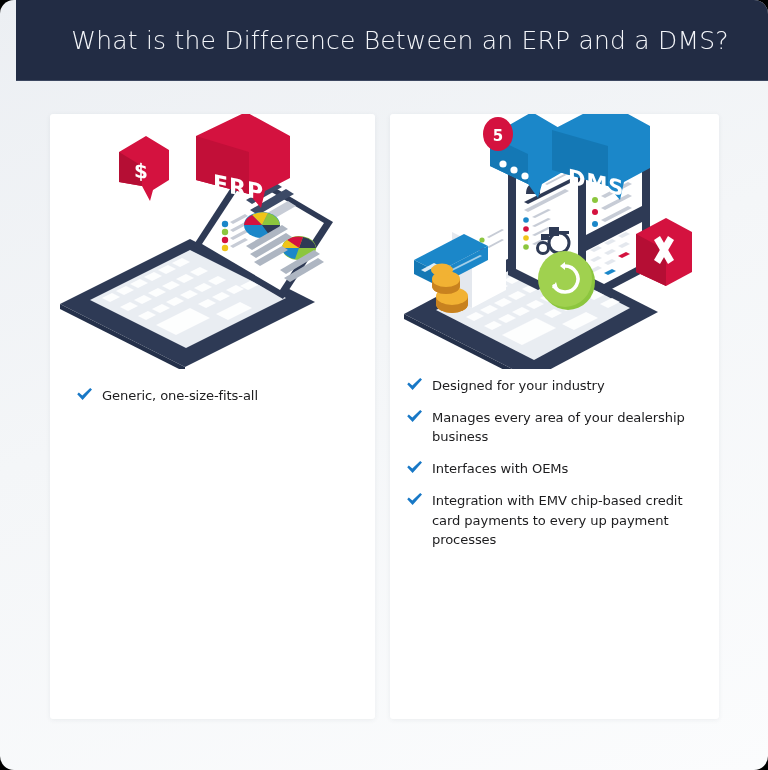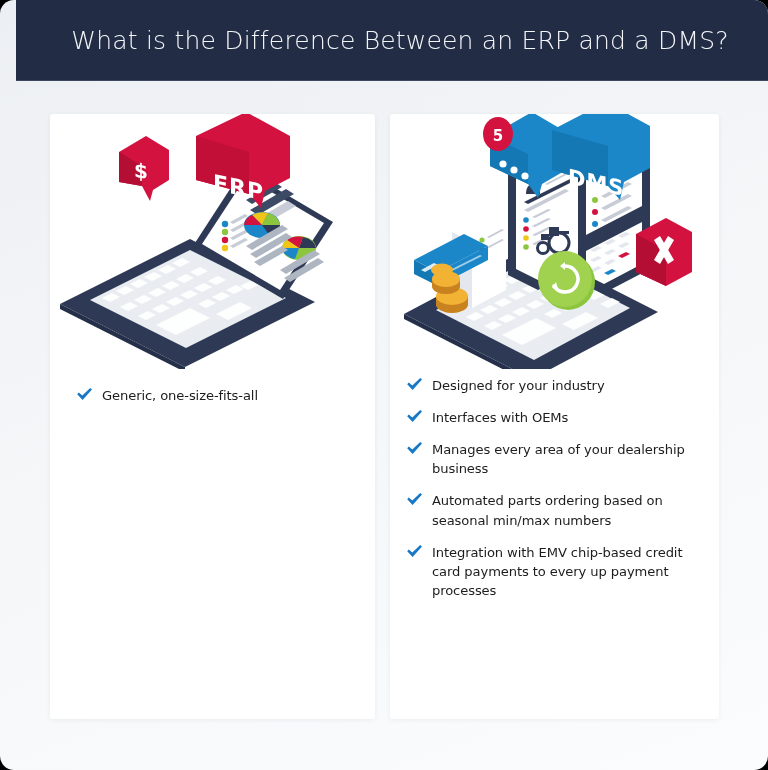--- a/index.html
+++ b/index.html
@@ -429,37 +429,29 @@
             </svg>
         </span>
         <span class="bullet-text">Designed for your industry</span>
       </div>
       <div class="bullet-item">
         <span class="bullet-check">
           <svg width="17" height="14" viewBox="0 0 17 14" xmlns="http://www.w3.org/2000/svg">
               <path d="M1.2 7.3 L2.8 5.4 L6.3 8.4 L14.2 0.9 L16 2.6 L6.6 12.9 Z" fill="#1878c6"></path>
             </svg>
         </span>
-        <span class="bullet-text">Interfaces with OEMs</span>
-      </div>
-      <div class="bullet-item">
-        <span class="bullet-check">
-          <svg width="17" height="14" viewBox="0 0 17 14" xmlns="http://www.w3.org/2000/svg">
-              <path d="M1.2 7.3 L2.8 5.4 L6.3 8.4 L14.2 0.9 L16 2.6 L6.6 12.9 Z" fill="#1878c6"></path>
-            </svg>
-        </span>
         <span class="bullet-text">Manages every area of your dealership business</span>
       </div>
       <div class="bullet-item">
         <span class="bullet-check">
           <svg width="17" height="14" viewBox="0 0 17 14" xmlns="http://www.w3.org/2000/svg">
               <path d="M1.2 7.3 L2.8 5.4 L6.3 8.4 L14.2 0.9 L16 2.6 L6.6 12.9 Z" fill="#1878c6"></path>
             </svg>
         </span>
-        <span class="bullet-text">Automated parts ordering based on seasonal min/max numbers</span>
+        <span class="bullet-text">Interfaces with OEMs</span>
       </div>
       <div class="bullet-item">
         <span class="bullet-check">
           <svg width="17" height="14" viewBox="0 0 17 14" xmlns="http://www.w3.org/2000/svg">
               <path d="M1.2 7.3 L2.8 5.4 L6.3 8.4 L14.2 0.9 L16 2.6 L6.6 12.9 Z" fill="#1878c6"></path>
             </svg>
         </span>
         <span class="bullet-text">Integration with EMV chip-based credit card payments to every up payment processes</span>
       </div>
     </div>

